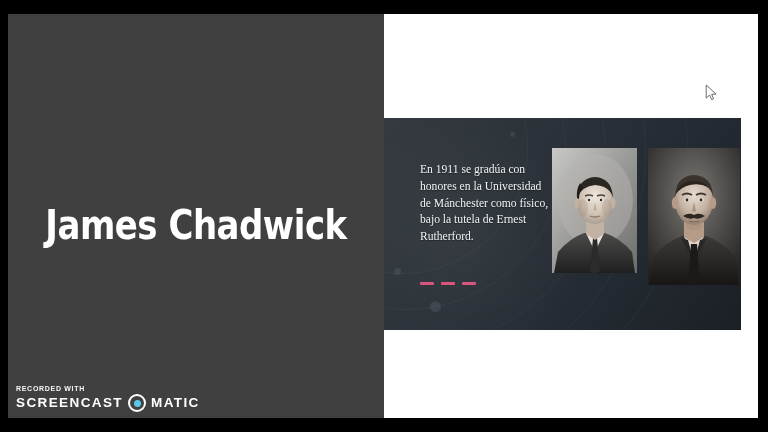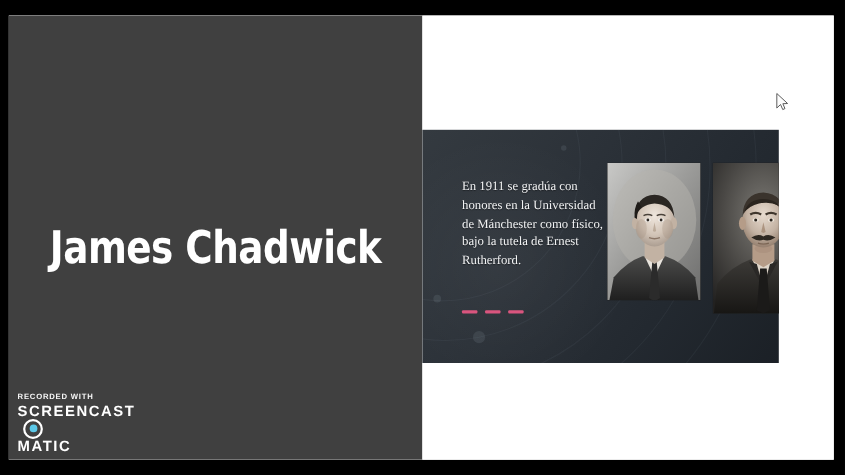--- a/index.html
+++ b/index.html
@@ -71,22 +71,22 @@
   #wm-recorded {
     font-size: 7px;
     font-weight: bold;
     letter-spacing: 0.7px;
     margin-left: 4px;
     margin-bottom: 2px;
     opacity: 0.96;
   }
   #wm-main {
     display: flex;
+    align-items: center;
     margin-left: 4px;
-    flex-direction: column;
   }
   .wm-word {
     font-size: 13.5px;
     font-weight: bold;
     letter-spacing: 1.4px;
     line-height: 1;
   }
   #wm-logo {
     width: 18px;
     height: 18px;
@@ -117,21 +117,21 @@
     width: 374px;
     height: 404px;
     background: #ffffff;
   }
 
   
   #dark-band {
     position: absolute;
     left: 0px;
     top: 104px;
-    width: 324px;
+    width: 357px;
     height: 212px;
     background:
       radial-gradient(circle at 22% 58%, rgba(255,255,255,0.045) 0%, rgba(255,255,255,0.0) 42%),
       linear-gradient(125deg, #343a40 0%, #2b3138 38%, #232930 70%, #1b2026 100%);
     overflow: hidden;
   }
   
   #orbits {
     position: absolute;
     left: 0; top: 0;

